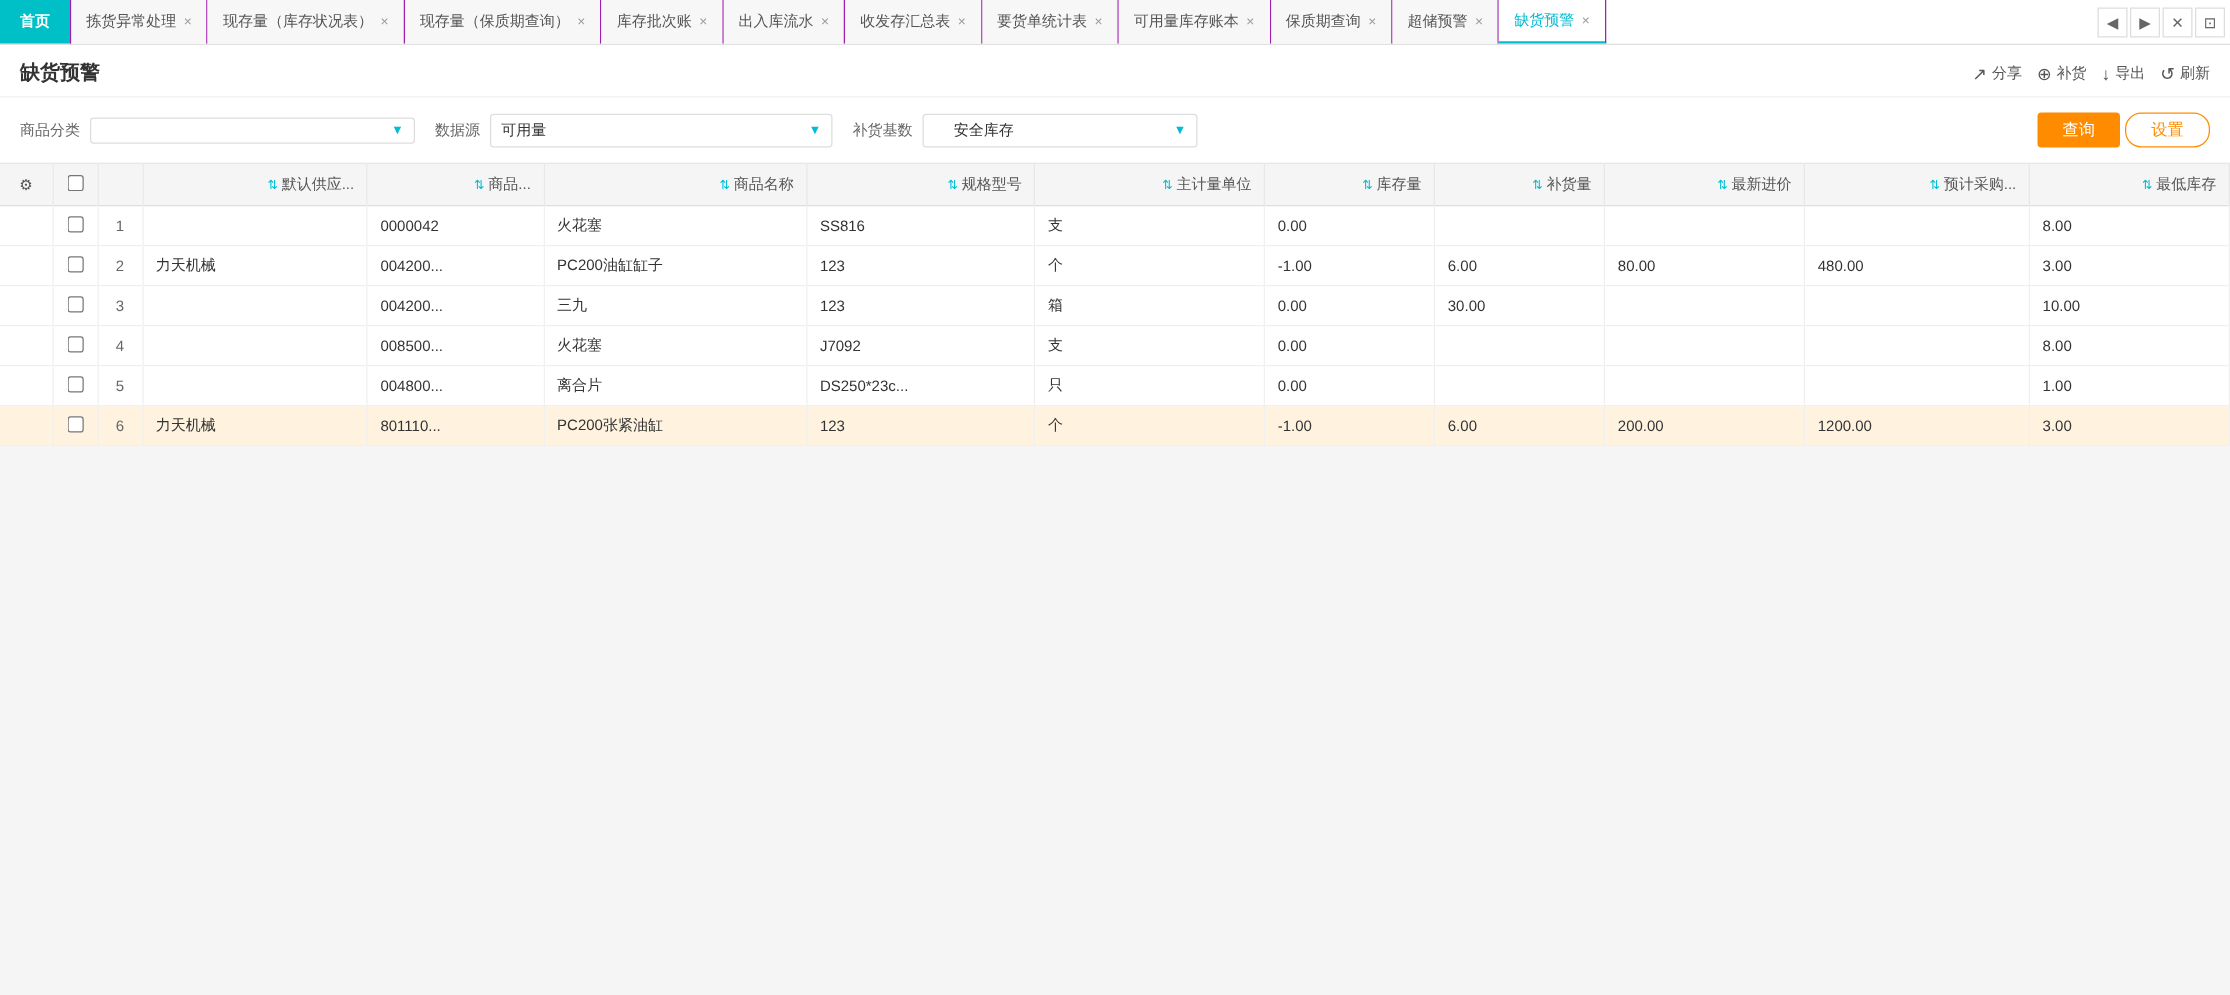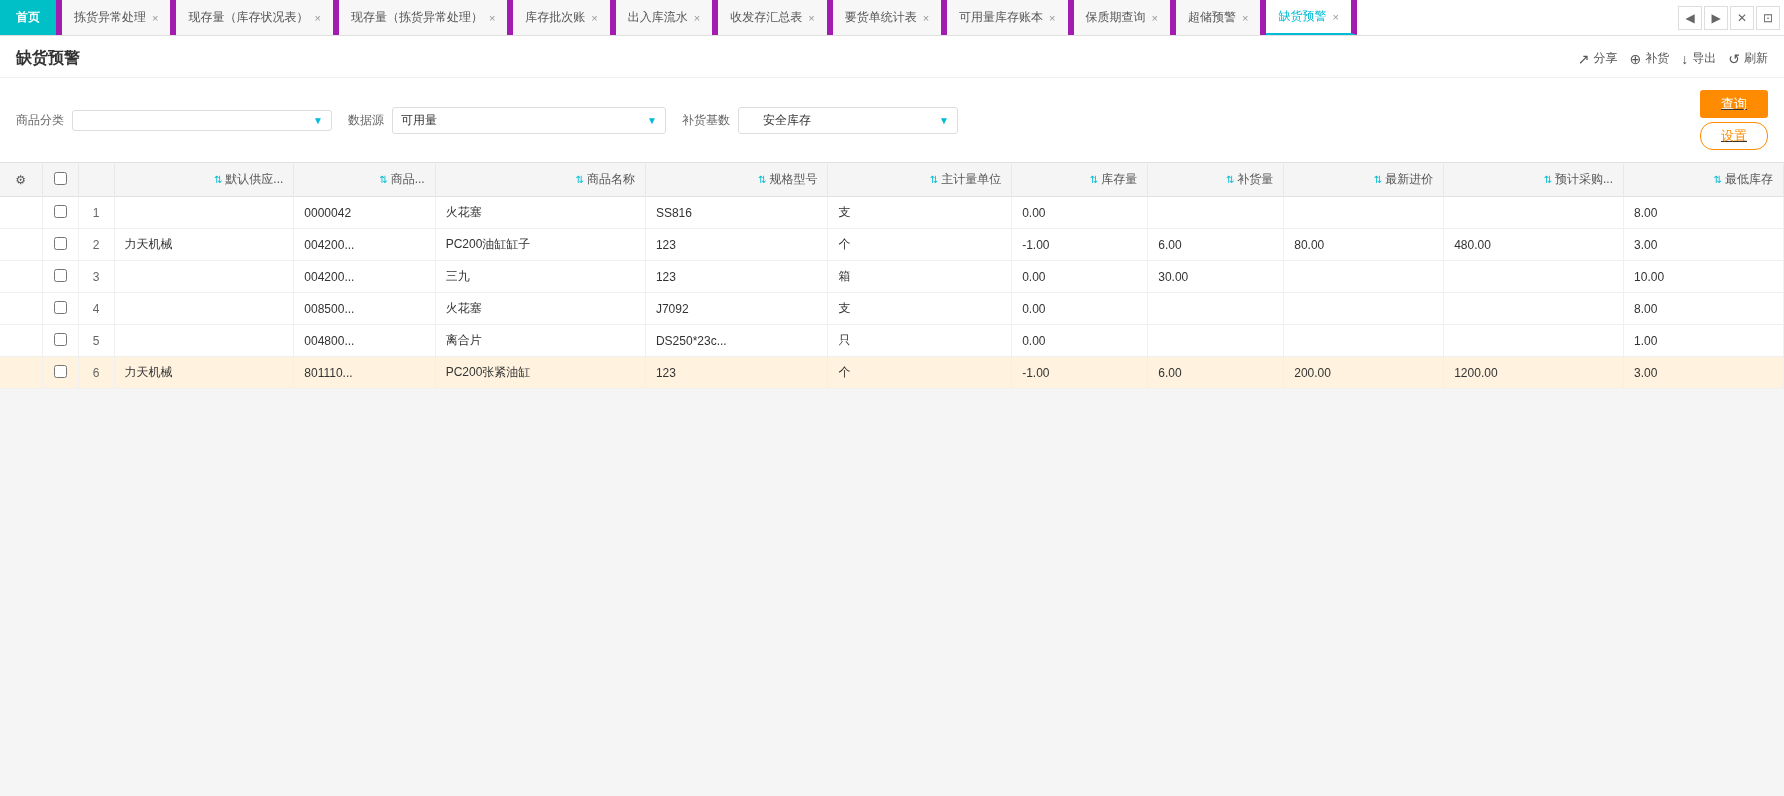--- a/index.html
+++ b/index.html
@@ -16,21 +16,21 @@
     }
     .tab-item {
       display: flex;
       align-items: center;
       padding: 0 12px;
       height: 100%;
       white-space: nowrap;
       cursor: pointer;
       font-size: 12px;
       color: #555;
-      border-right: 6px solid #a21caf;
+      border-right: 1px solid #a21caf;
       background: #f7f7f7;
       min-width: 0;
       flex-shrink: 0;
       text-align: right;
     }
     .tab-item.active {
       background: #fff;
       color: #00bcd4;
       border-bottom: 2px solid #00bcd4;
     }
@@ -129,23 +129,22 @@
       background: #fff;
       cursor: pointer;
       font-size: 12px;
       justify-content: space-between;
     }
     .filter-select .arrow { color: #00bcd4; font-size: 10px; }
 
     .filter-buttons {
       margin-left: auto;
       display: flex;
-      flex-direction: column;
+      flex-direction: row;
       gap: 4px;
-      text-decoration: underline;
     }
     .btn-query {
       background: #ff8c00;
       color: #fff;
       border: none;
       border-radius: 3px;
       padding: 5px 20px;
       cursor: pointer;
       font-size: 13px;
     }
@@ -224,21 +223,21 @@
       </div>
       <div class="tab-item">
         <span>拣货异常处理</span>
         <span class="close-btn">×</span>
       </div>
       <div class="tab-item">
         <span>现存量（库存状况表）</span>
         <span class="close-btn">×</span>
       </div>
       <div class="tab-item">
-        <span>现存量（拣货异常处理）</span>
+        <span>现存量（保质期查询）</span>
         <span class="close-btn">×</span>
       </div>
       <div class="tab-item">
         <span>库存批次账</span>
         <span class="close-btn">×</span>
       </div>
       <div class="tab-item">
         <span>出入库流水</span>
         <span class="close-btn">×</span>
       </div>

